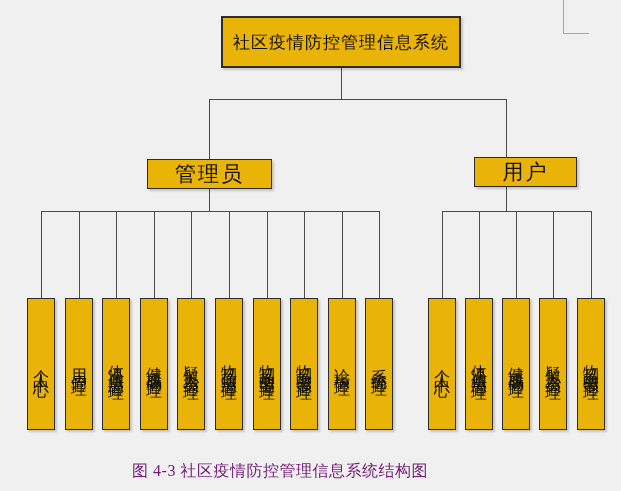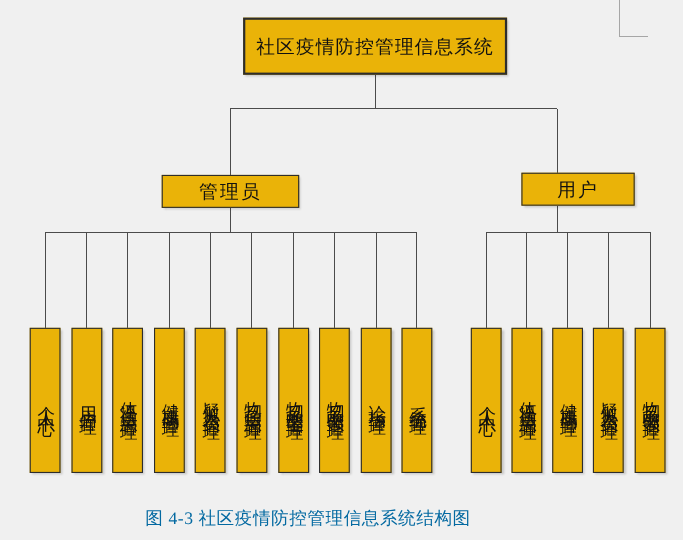--- a/index.html
+++ b/index.html
@@ -29,21 +29,21 @@
     justify-content: center;
     box-sizing: border-box;
   }
   .root-node {
     left: 221px; top: 16px; width: 240px; height: 52px;
     border-width: 2px;
     font-size: 17px;
     letter-spacing: 1px;
   }
   .branch-node {
-    font-size: 17px;
+    font-size: 21px;
     letter-spacing: 2px;
   }
   .branch-admin { left: 147px; top: 159px; width: 125px; height: 30px; }
   .branch-user  { left: 474px; top: 157px; width: 103px; height: 30px; }
   .leaf {
     top: 298px; width: 28px; height: 132px;
   }
   .leaf span {
     writing-mode: vertical-lr;
     text-orientation: upright;
@@ -51,21 +51,21 @@
     letter-spacing: 4px;
     line-height: 1;
     white-space: nowrap;
   }
   .caption {
     position: absolute;
     left: 0; top: 461px; width: 560px;
     text-align: center;
     font-family: "Liberation Serif", serif;
     font-size: 16px;
-    color: #0369a1;
+    color: #701a75;
     letter-spacing: 0.5px;
   }
 </style>
 </head>
 <body>
 
 <div class="canvas">
 
   <svg class="connectors" viewBox="0 0 621 491" shape-rendering="crispEdges">
 

